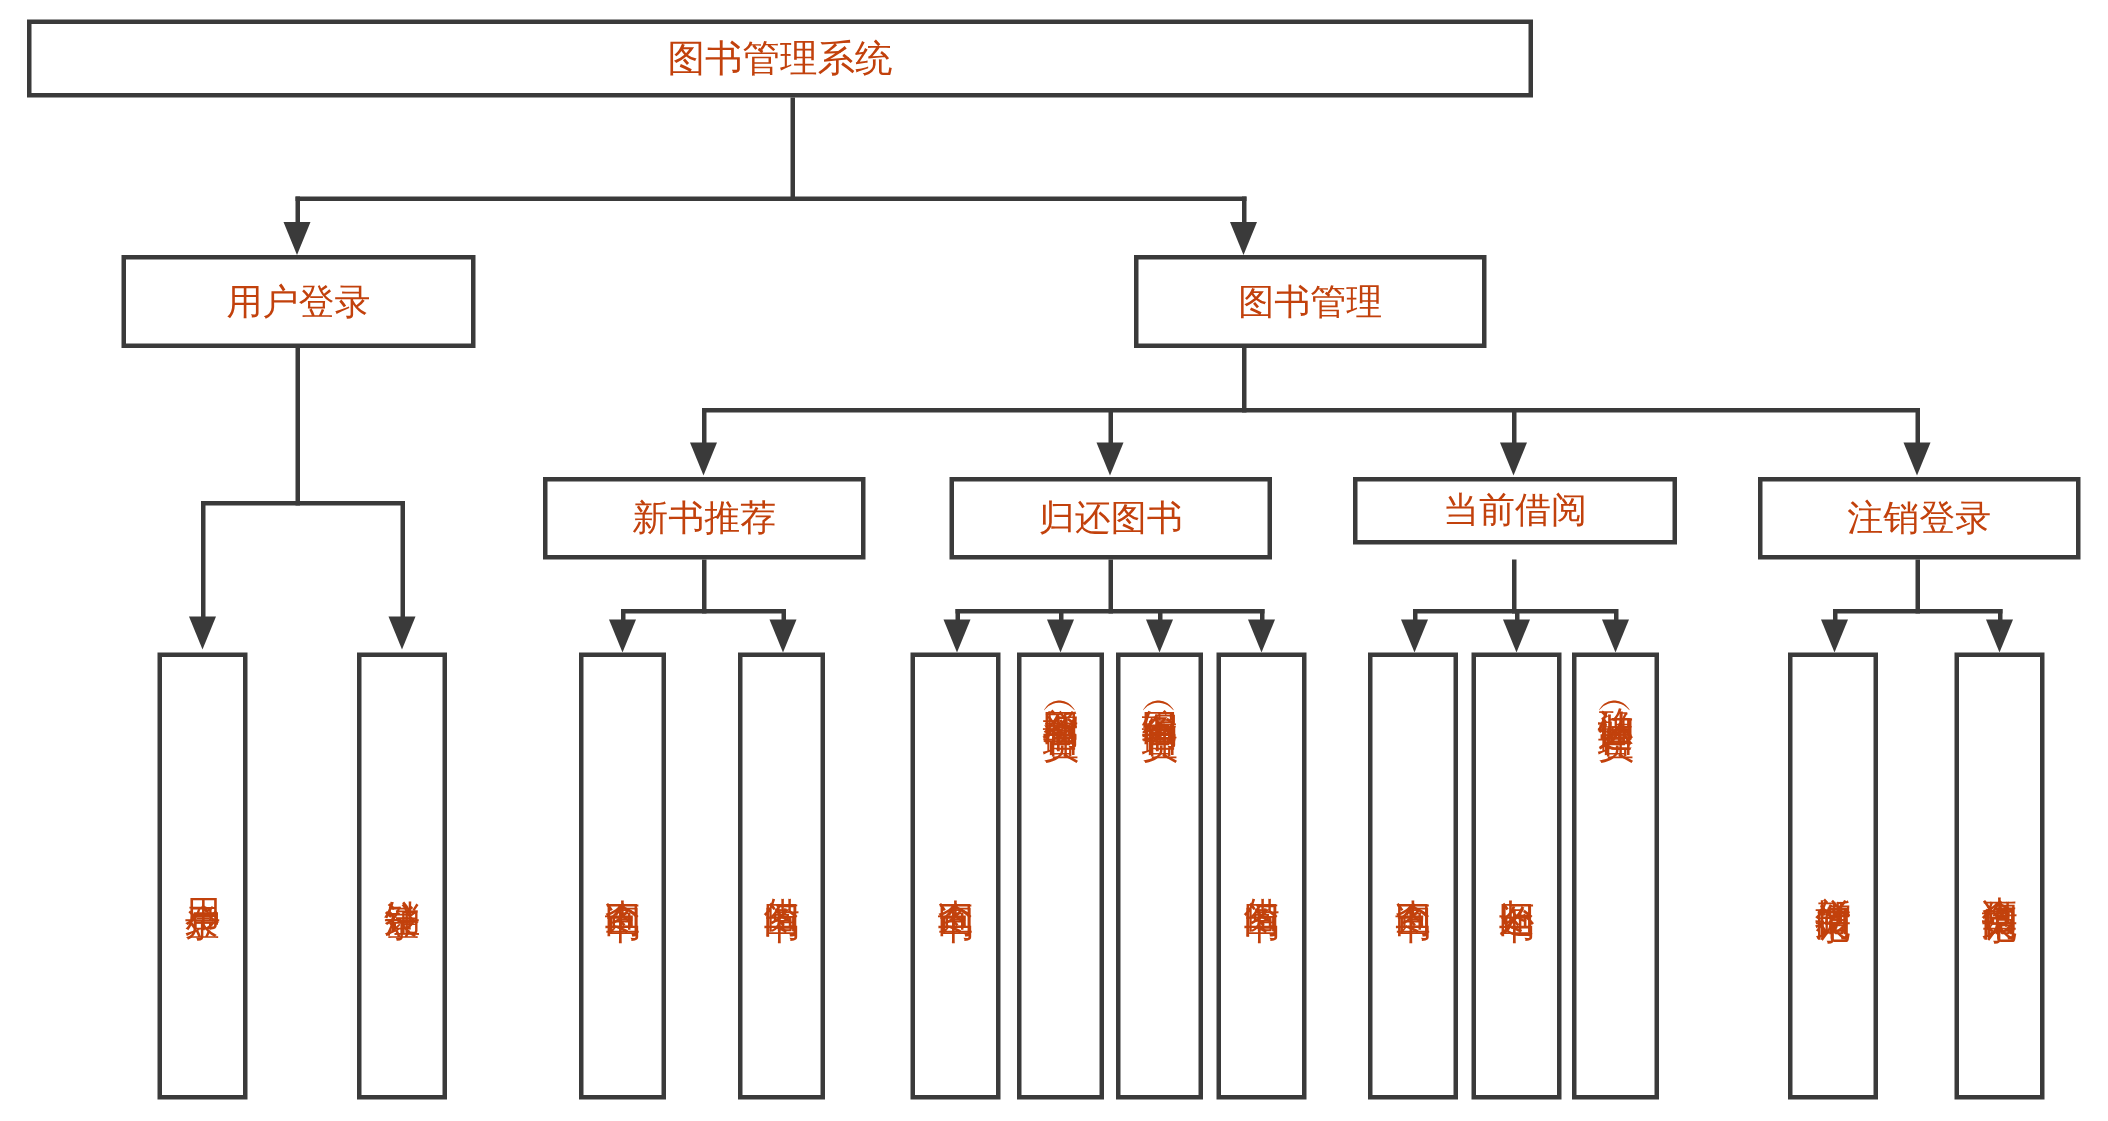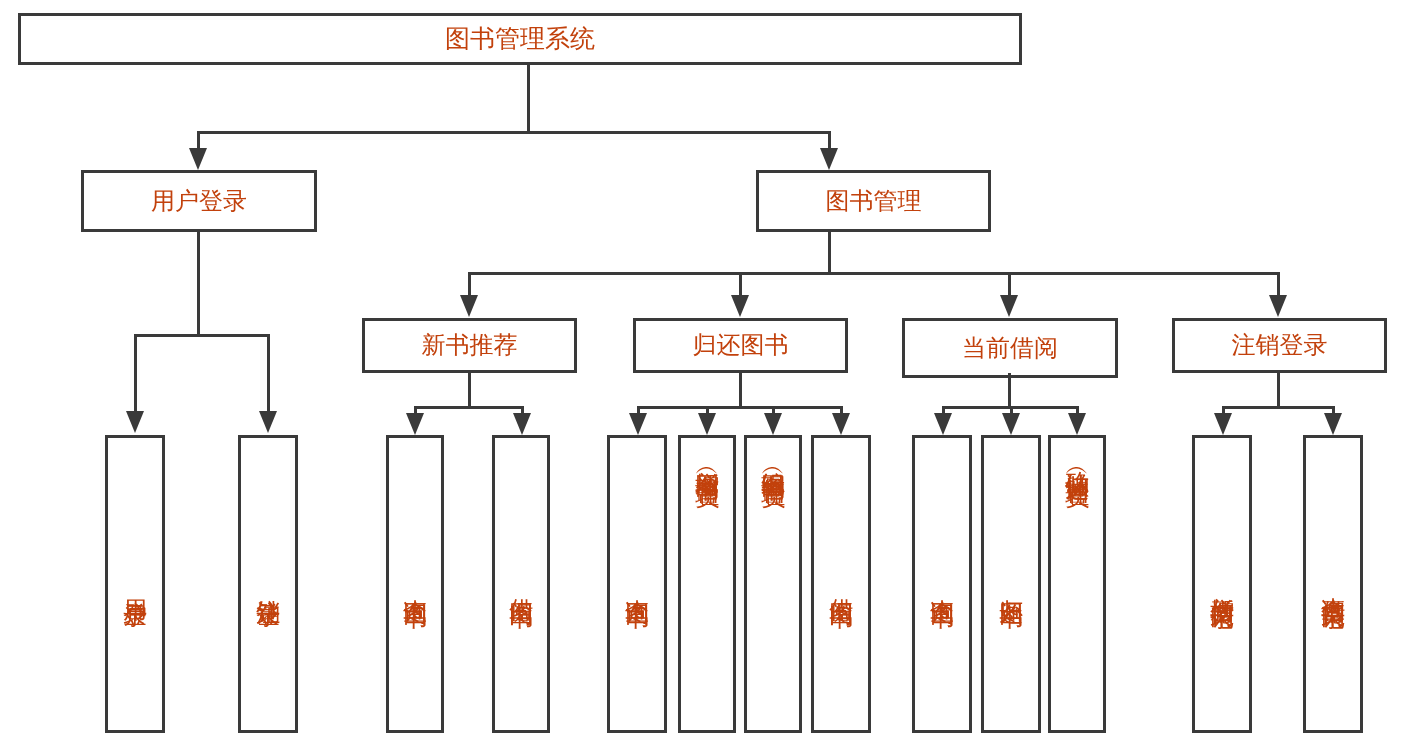--- a/index.html
+++ b/index.html
@@ -108,21 +108,21 @@
   <div class="arrow" style="left:731px;top:295px;"></div>
 
   <div class="ln v" style="left:1008px;top:272px;height:26px;"></div>
   <div class="arrow" style="left:1000px;top:295px;"></div>
 
   <div class="ln v" style="left:1277px;top:272px;height:26px;"></div>
   <div class="arrow" style="left:1269px;top:295px;"></div>
 
   <div class="node lvl3" style="left:362px;top:318px;width:215px;height:55px;">新书推荐</div>
   <div class="node lvl3" style="left:633px;top:318px;width:215px;height:55px;">归还图书</div>
-  <div class="node lvl3" style="left:902px;top:318px;width:216px;height:60px;">当前借阅</div>
+  <div class="node lvl3" style="left:902px;top:318px;width:216px;height:45px;">当前借阅</div>
   <div class="node lvl3" style="left:1172px;top:318px;width:215px;height:55px;">注销登录</div>
 
   <div class="ln v" style="left:468px;top:373px;height:36px;"></div>
   <div class="ln h" style="left:414px;top:406px;width:110px;"></div>
   <div class="ln v" style="left:414px;top:406px;height:12px;"></div>
   <div class="arrow" style="left:406px;top:413px;"></div>
   <div class="ln v" style="left:521px;top:406px;height:12px;"></div>
   <div class="arrow" style="left:513px;top:413px;"></div>
 
   <div class="node leaf mid" style="left:386px;top:435px;width:58px;height:298px;">查询图书</div>

